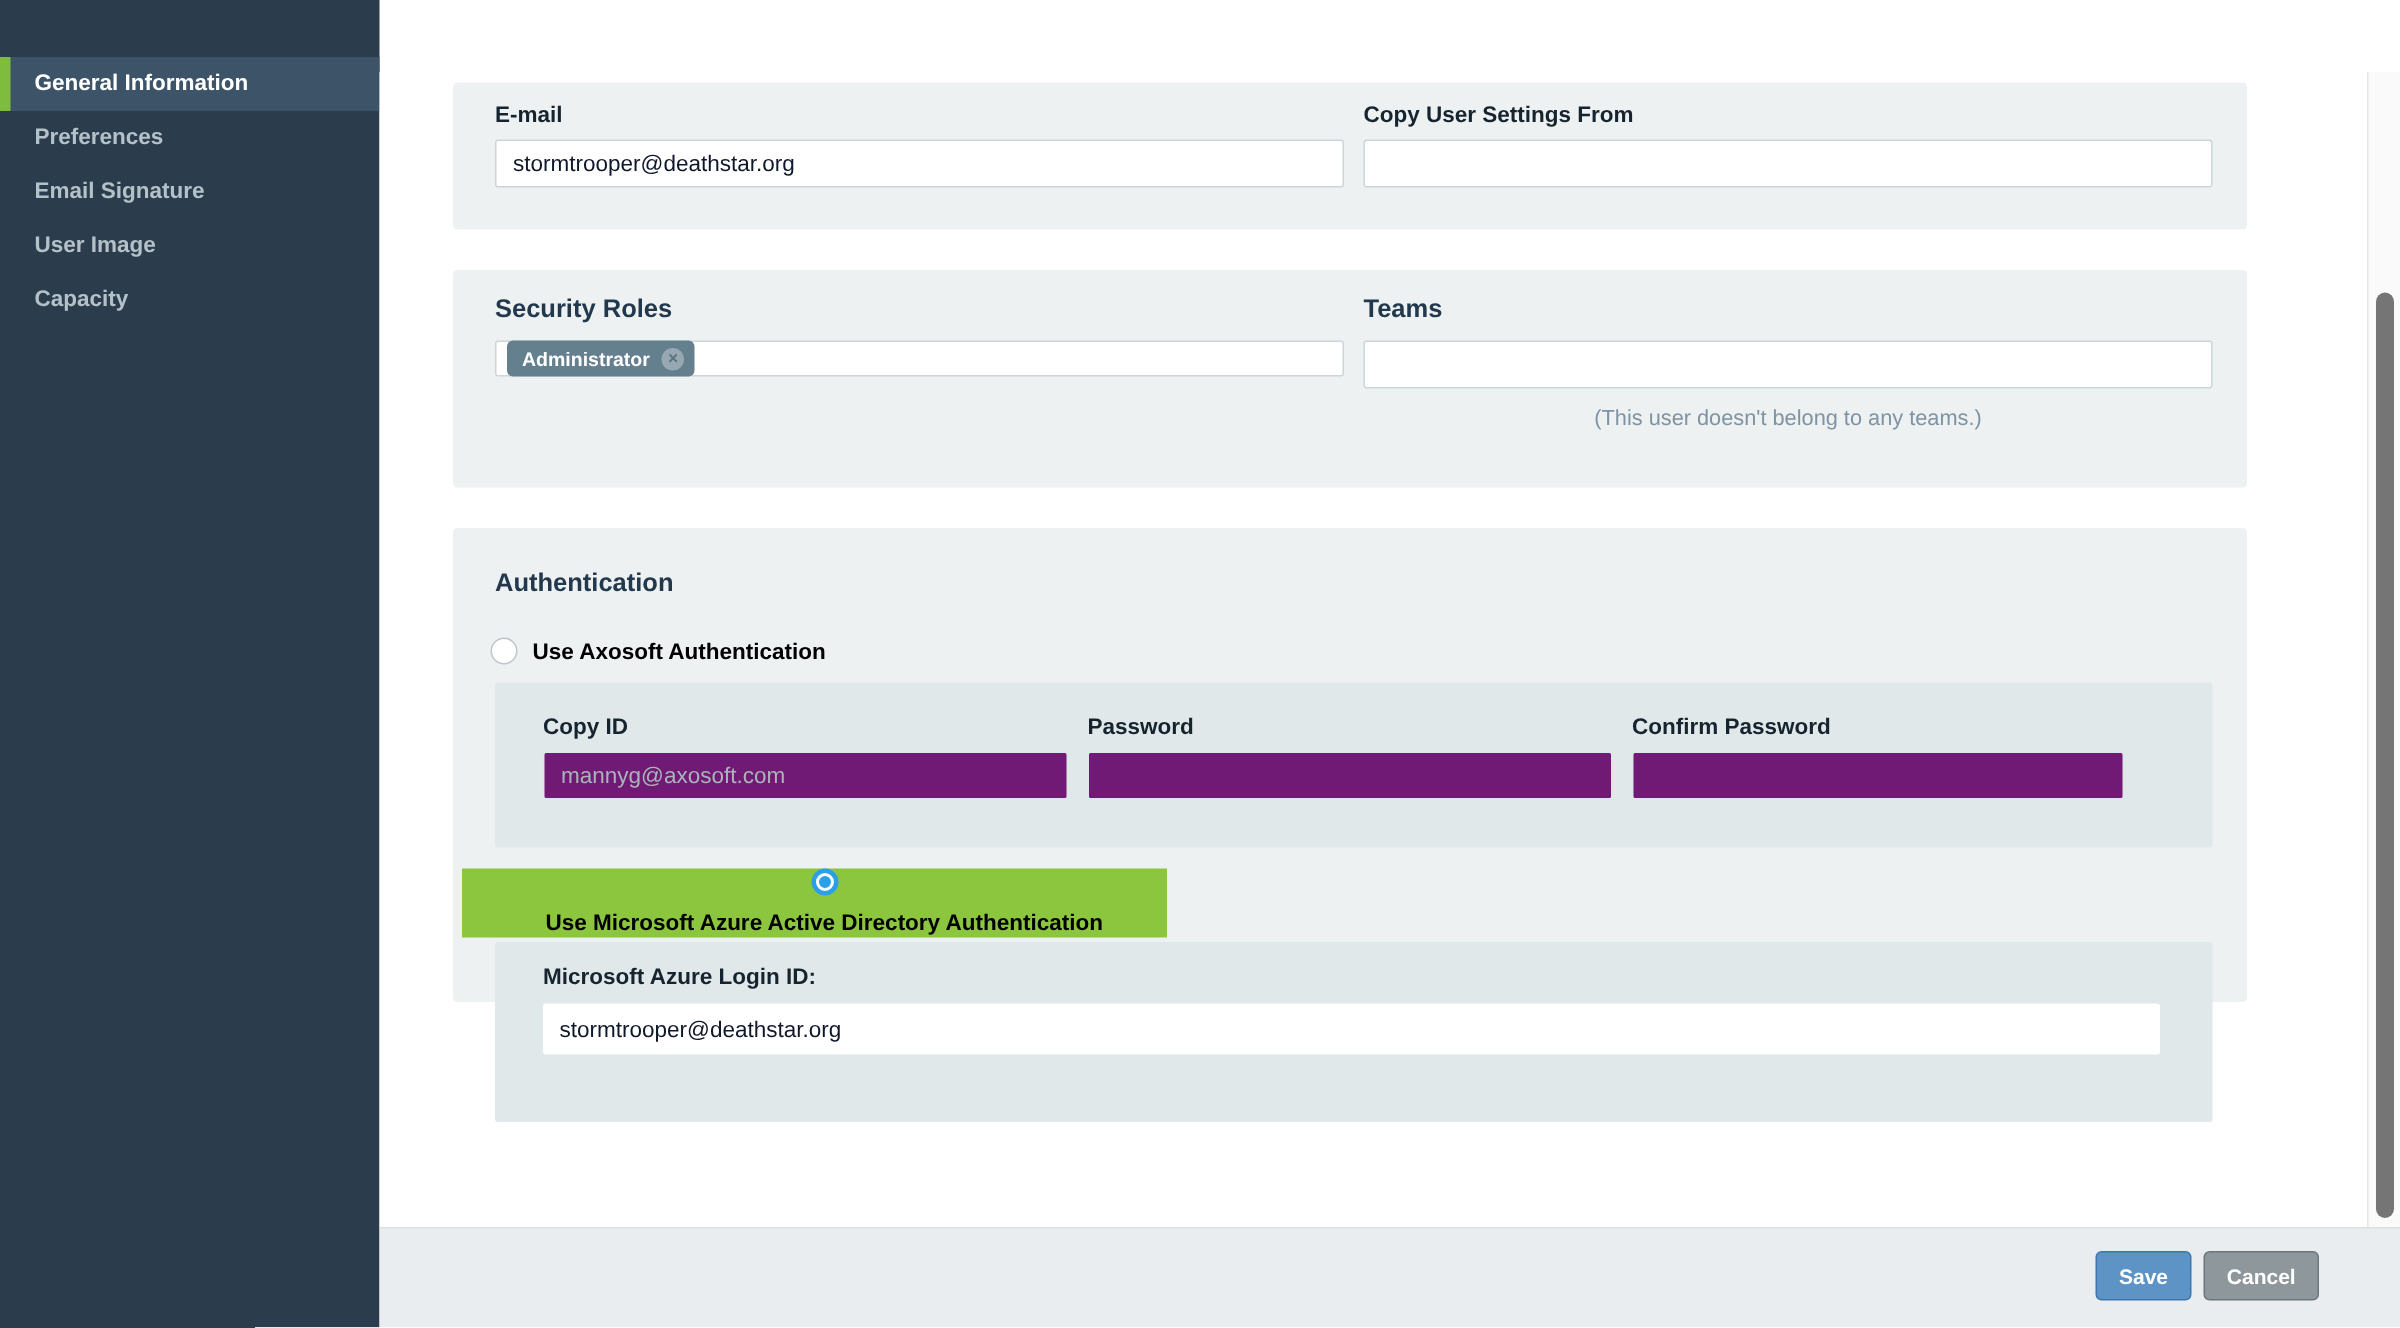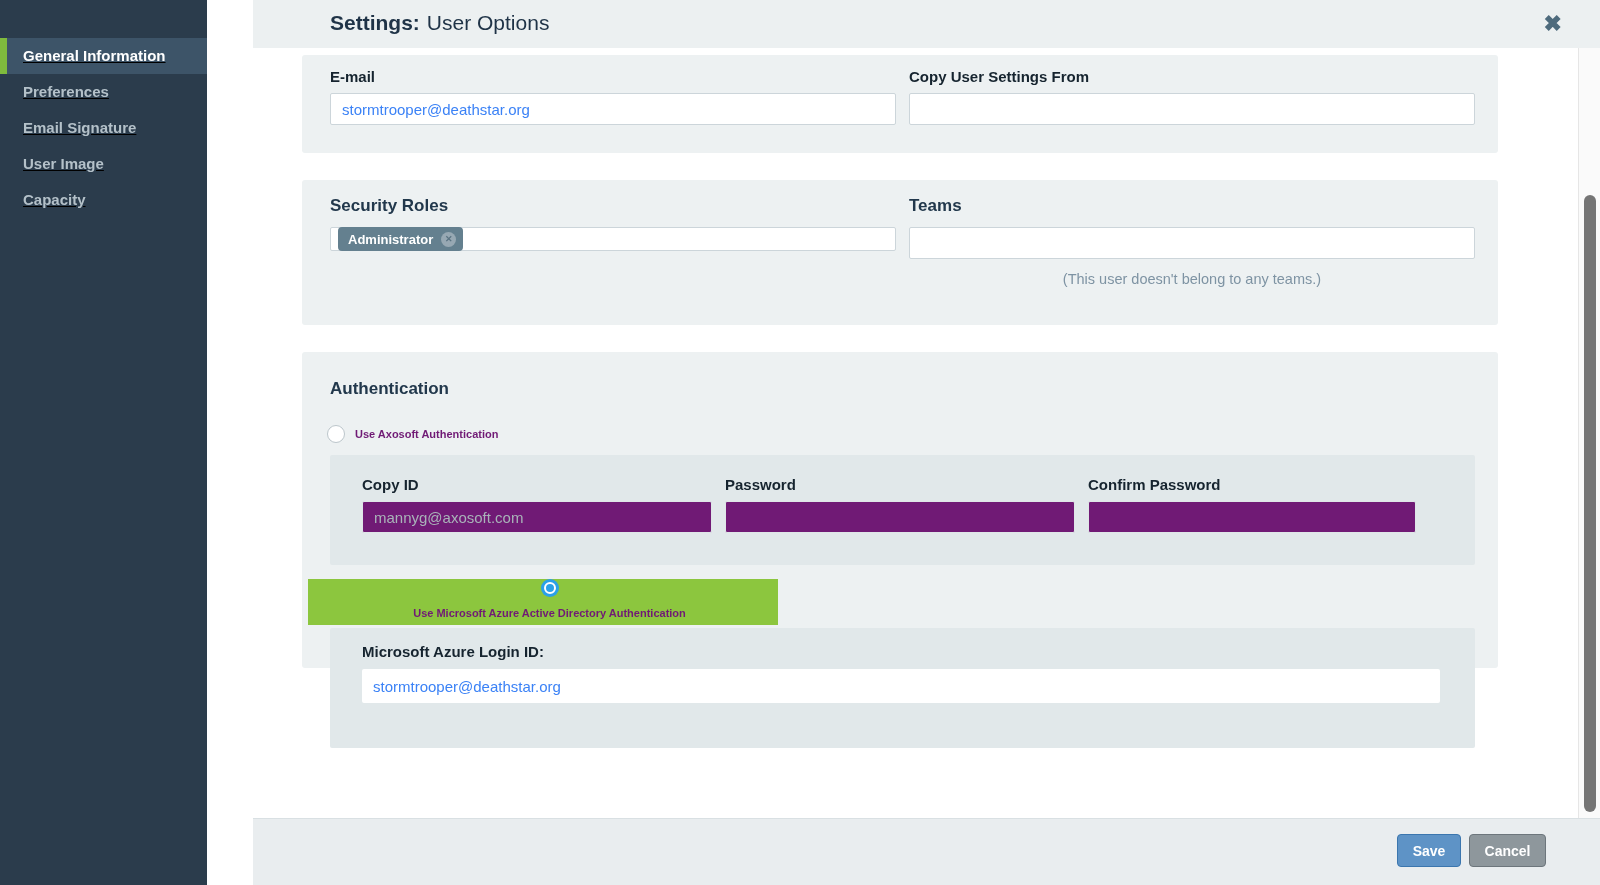--- a/index.html
+++ b/index.html
@@ -2,21 +2,21 @@
 <html><head>
 <meta charset="utf-8">
 <style>
   html,body { margin:0; padding:0; background:#fff; }
   .app {
     position:relative; width:1600px; height:885px; overflow:hidden;
     font-family:"Liberation Sans", sans-serif; background:#fff;
   }
 
   
-  .sidebar { position:absolute; left:0; top:0; width:207px; height:885px; background:#2b3c4c;text-decoration:underline; }
+  .sidebar { position:absolute; left:0; top:0; width:253px; height:885px; background:#2b3c4c; }
   .nav { padding-top:38px; }
   .nav-item {
     position:relative; height:36px; line-height:36px; padding-left:23px;
     font-size:15px; font-weight:bold; color:#b4c1c9; cursor:pointer; white-space:nowrap;
   }
   .nav-item.active { background:#3d5468; color:#ffffff; }
   .nav-item .active-bar { display:none; }
   .nav-item.active .active-bar {
     display:block; position:absolute; left:0; top:0; bottom:0; width:7px; background:#7fbb3d;
   }
@@ -38,21 +38,21 @@
   .card3 { top:304px; height:316px; }
 
   .cols { display:flex; gap:13px; padding:13px 23px 0 28px; }
   .cols .col { flex:1; min-width:0; }
 
   .field-label { display:block; font-size:15px; font-weight:bold; color:#16242f; margin-bottom:8px; }
   .section-label { display:block; font-size:17px; font-weight:bold; color:#22384c; }
 
   input.text {
     width:100%; height:32px; box-sizing:border-box; border:1px solid #ccd5da; border-radius:2px;
-    padding:0 11px; font-size:15px; color:#3b82f6; background:#fff;
+    padding:0 11px; font-size:15px; color:#0f172a; background:#fff;
     font-family:"Liberation Sans", sans-serif;
   }
 
   .card2 .cols { padding-top:16px; }
   .card2 .section-label { margin-bottom:11px; }
   .tagbox {
     height:24px; box-sizing:border-box; background:#fff; border:1px solid #ccd5da; border-radius:2px;
     display:flex; align-items:center; padding:0 4px; cursor:text;
   }
   .tag {
@@ -72,21 +72,21 @@
   .radio-row1 { position:absolute; top:73px; left:25px; }
   .radio {
     width:18px; height:18px; border-radius:50%; background:#fff;
     border:1px solid #bcc6cb; box-sizing:border-box; position:relative; cursor:pointer; flex:0 0 auto;
   }
   .radio.selected { background:#2ba0e8; border:none; }
   .radio.selected::after {
     content:""; position:absolute; top:50%; left:50%; transform:translate(-50%,-50%);
     width:8px; height:8px; border:2px solid #fff; border-radius:50%;
   }
-  .radio-label { font-size:11px; font-weight:bold; color:#701a75; white-space:nowrap; }
+  .radio-label { font-size:15px; font-weight:bold; color:#000000; white-space:nowrap; }
 
   .inner-panel { position:absolute; left:28px; width:1145px; background:#e1e8ea; border-radius:2px; }
   .panel1 { top:103px; height:110px; }
   .panel1 .grid {
     display:grid; grid-template-columns:350px 350px 328px; column-gap:13px; padding:21px 0 0 32px;
   }
   input.text.disabled {
     background:#701a75; border:1px solid #dfe6e8; color:#a9b3b9;
   }
   input::placeholder { color:#a9b3b9; opacity:1; }
@@ -149,26 +149,20 @@
       </div>
       <div class="nav-item">
         
         <span>Capacity</span>
       </div>
     </div>
   </div>
 
   <div class="main">
 
-    <div class="header">
-      <div class="title">
-        <span class="prefix">Settings:</span><span>User Options</span>
-      </div>
-      <div class="close-x">✖</div>
-    </div>
 
     <div class="content">
 
       <div class="card card1">
         <div class="cols">
           <div class="col">
             <label class="field-label">E-mail</label>
             <input class="text" type="text" value="stormtrooper@deathstar.org" style="">
           </div>
           <div class="col">

